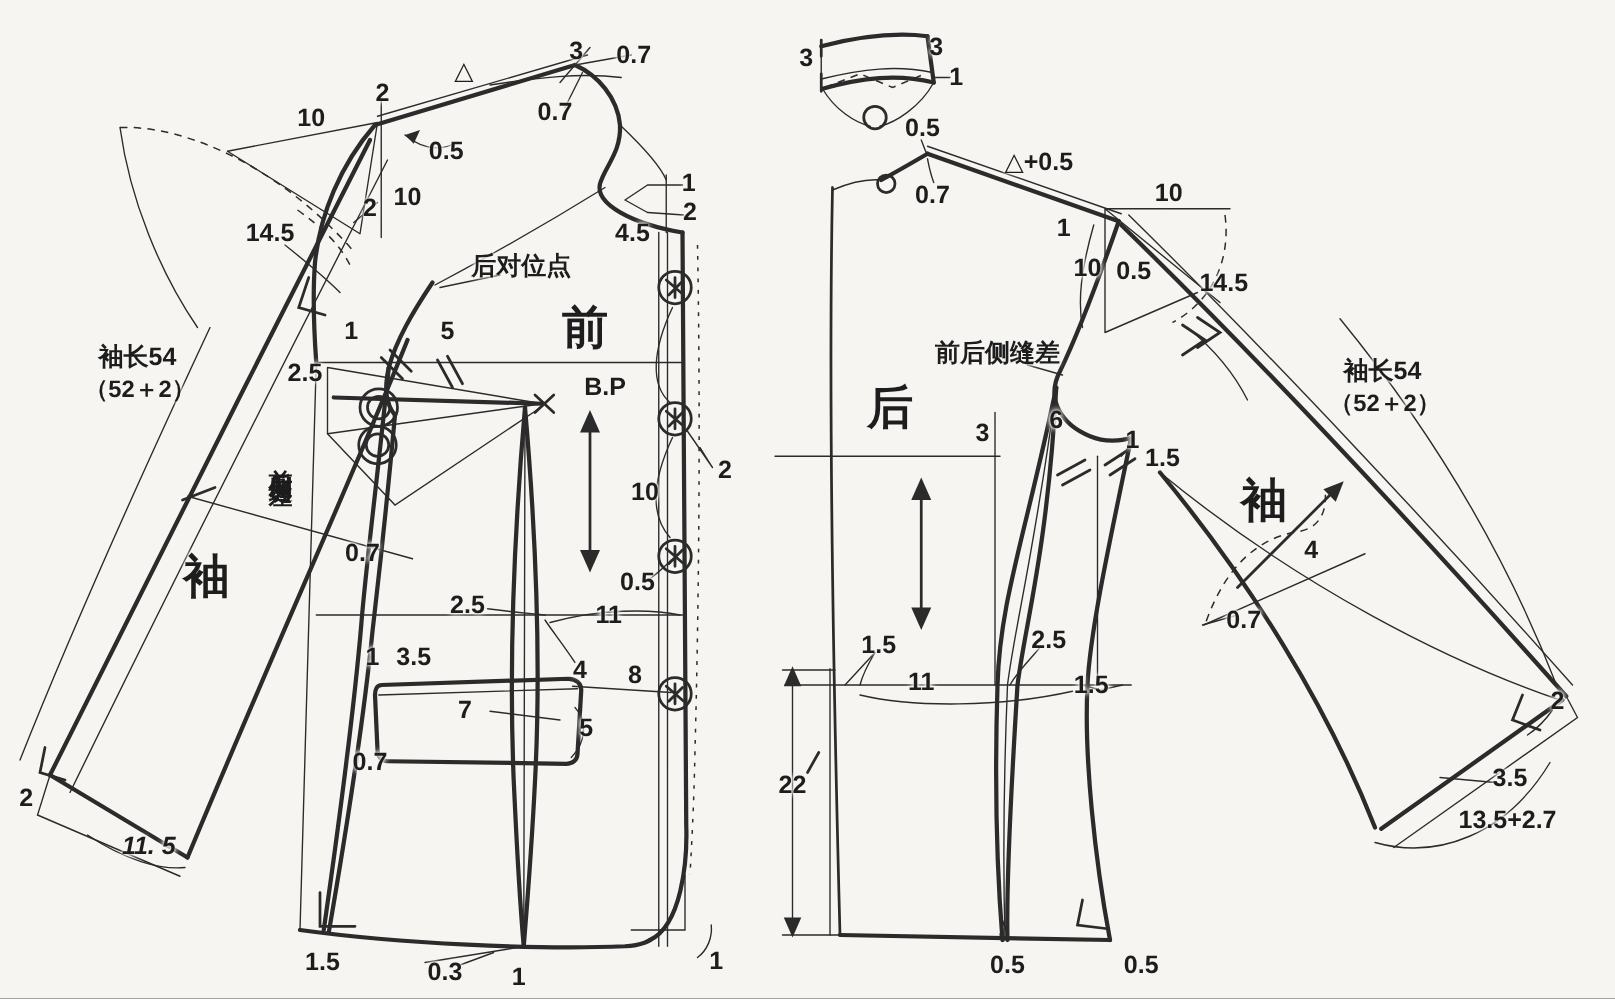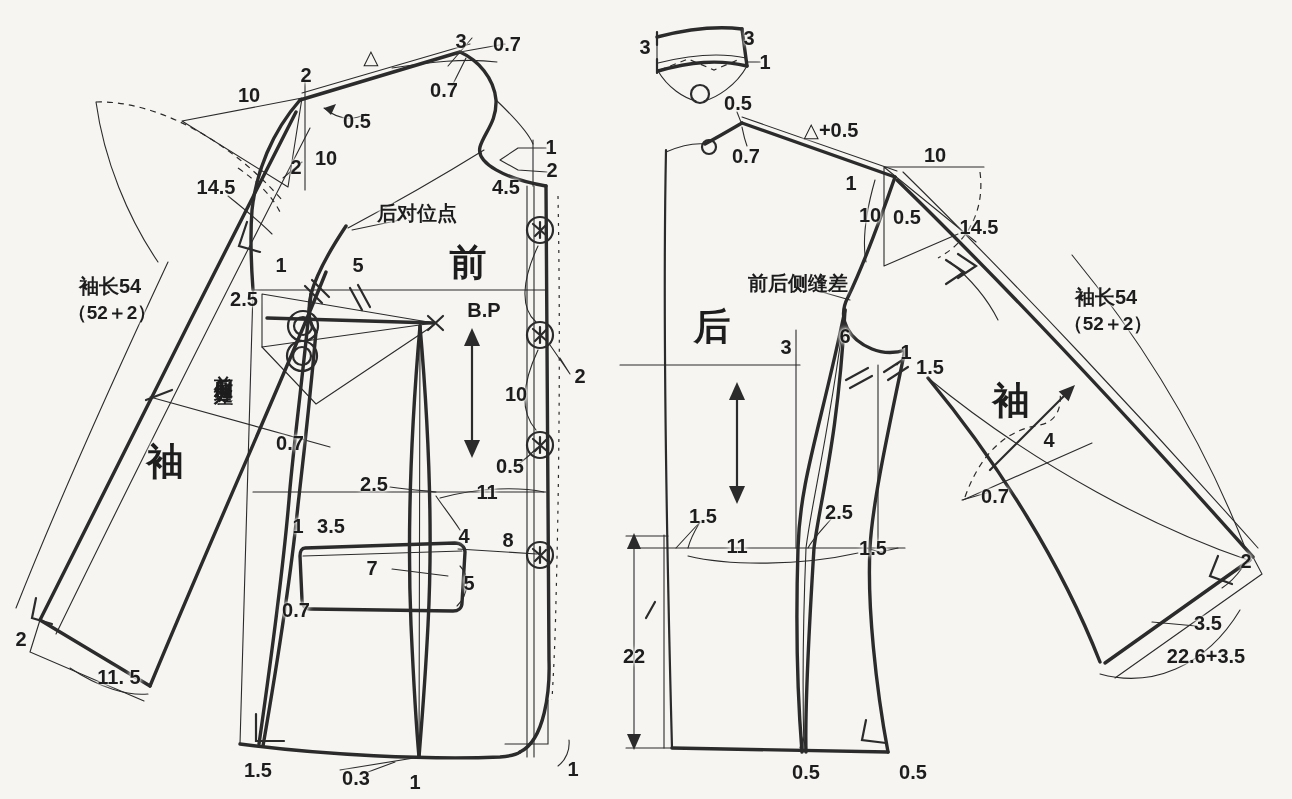--- a/index.html
+++ b/index.html
@@ -258,21 +258,21 @@
       <span class="lbl" style="left: 374px; top: 484px;">2.5</span>
       <span class="lbl" style="left: 487px; top: 492px;">11</span>
       <span class="lbl" style="left: 298px; top: 526px;">1</span>
       <span class="lbl" style="left: 331px; top: 526px;">3.5</span>
       <span class="lbl" style="left: 464px; top: 536px;">4</span>
       <span class="lbl" style="left: 508px; top: 540px;">8</span>
       <span class="lbl" style="left: 372px; top: 568px;">7</span>
       <span class="lbl" style="left: 469px; top: 583px;">5</span>
       <span class="lbl" style="left: 296px; top: 610px;">0.7</span>
       <span class="lbl" style="left: 21px; top: 639px;">2</span>
-      <span class="lbl" style="left: 119px; top: 677px;">11. 5</span>
+      <span class="lbl" style="left: 119px; top: 677px; font-style: italic;">11. 5</span>
       <span class="lbl" style="left: 258px; top: 770px;">1.5</span>
       <span class="lbl" style="left: 356px; top: 778px;">0.3</span>
       <span class="lbl" style="left: 415px; top: 782px;">1</span>
       <span class="lbl" style="left: 573px; top: 769px;">1</span>
       <span class="lbl" style="left: 645px; top: 47px;">3</span>
       <span class="lbl" style="left: 749px; top: 38px;">3</span>
       <span class="lbl" style="left: 765px; top: 62px;">1</span>
       <span class="lbl" style="left: 738px; top: 103px;">0.5</span>
       <span class="lbl" style="left: 746px; top: 156px;">0.7</span>
       <span class="lbl" style="left: 831px; top: 130px;">△+0.5</span>
@@ -289,20 +289,20 @@
       <span class="lbl" style="left: 930px; top: 367px;">1.5</span>
       <span class="lbl" style="left: 1106px; top: 297px; font-size: 20px;">袖长54</span>
       <span class="lbl" style="left: 1108px; top: 323px; font-size: 19px;">（52＋2）</span>
       <span class="lbl big" style="left: 1012px; top: 400px;">袖</span>
       <span class="lbl" style="left: 1049px; top: 440px;">4</span>
       <span class="lbl" style="left: 995px; top: 496px;">0.7</span>
       <span class="lbl" style="left: 703px; top: 516px;">1.5</span>
       <span class="lbl" style="left: 737px; top: 546px;">11</span>
       <span class="lbl" style="left: 839px; top: 512px;">2.5</span>
       <span class="lbl" style="left: 873px; top: 548px;">1.5</span>
-      <span class="lbl" style="left: 634px; top: 656px;">22</span>
+      <span class="lbl" style="left: 634px; top: 628px;">22</span>
       <span class="lbl" style="left: 1246px; top: 561px;">2</span>
       <span class="lbl" style="left: 1208px; top: 623px;">3.5</span>
-      <span class="lbl" style="left: 1206px; top: 656px;">22.6+3.5</span>
+      <span class="lbl" style="left: 1206px; top: 656px;">13.5+2.7</span>
       <span class="lbl" style="left: 806px; top: 772px;">0.5</span>
       <span class="lbl" style="left: 913px; top: 772px;">0.5</span>
     </div>
 </div>
 
 </body></html>

